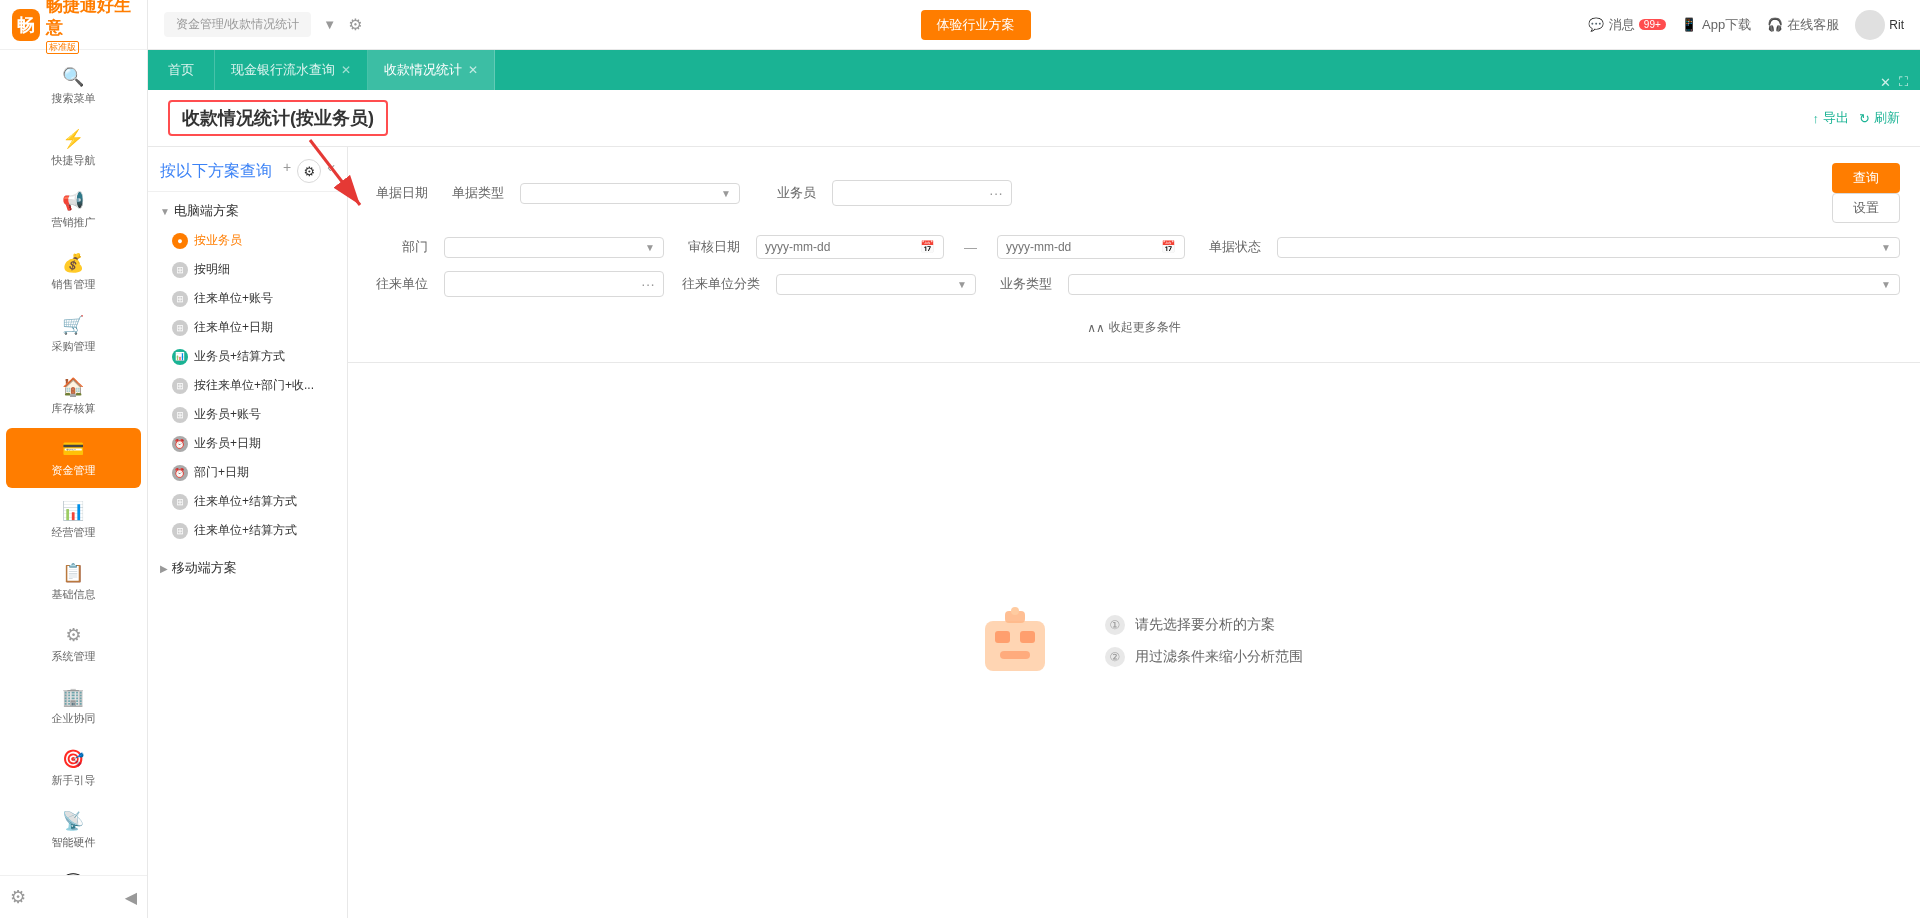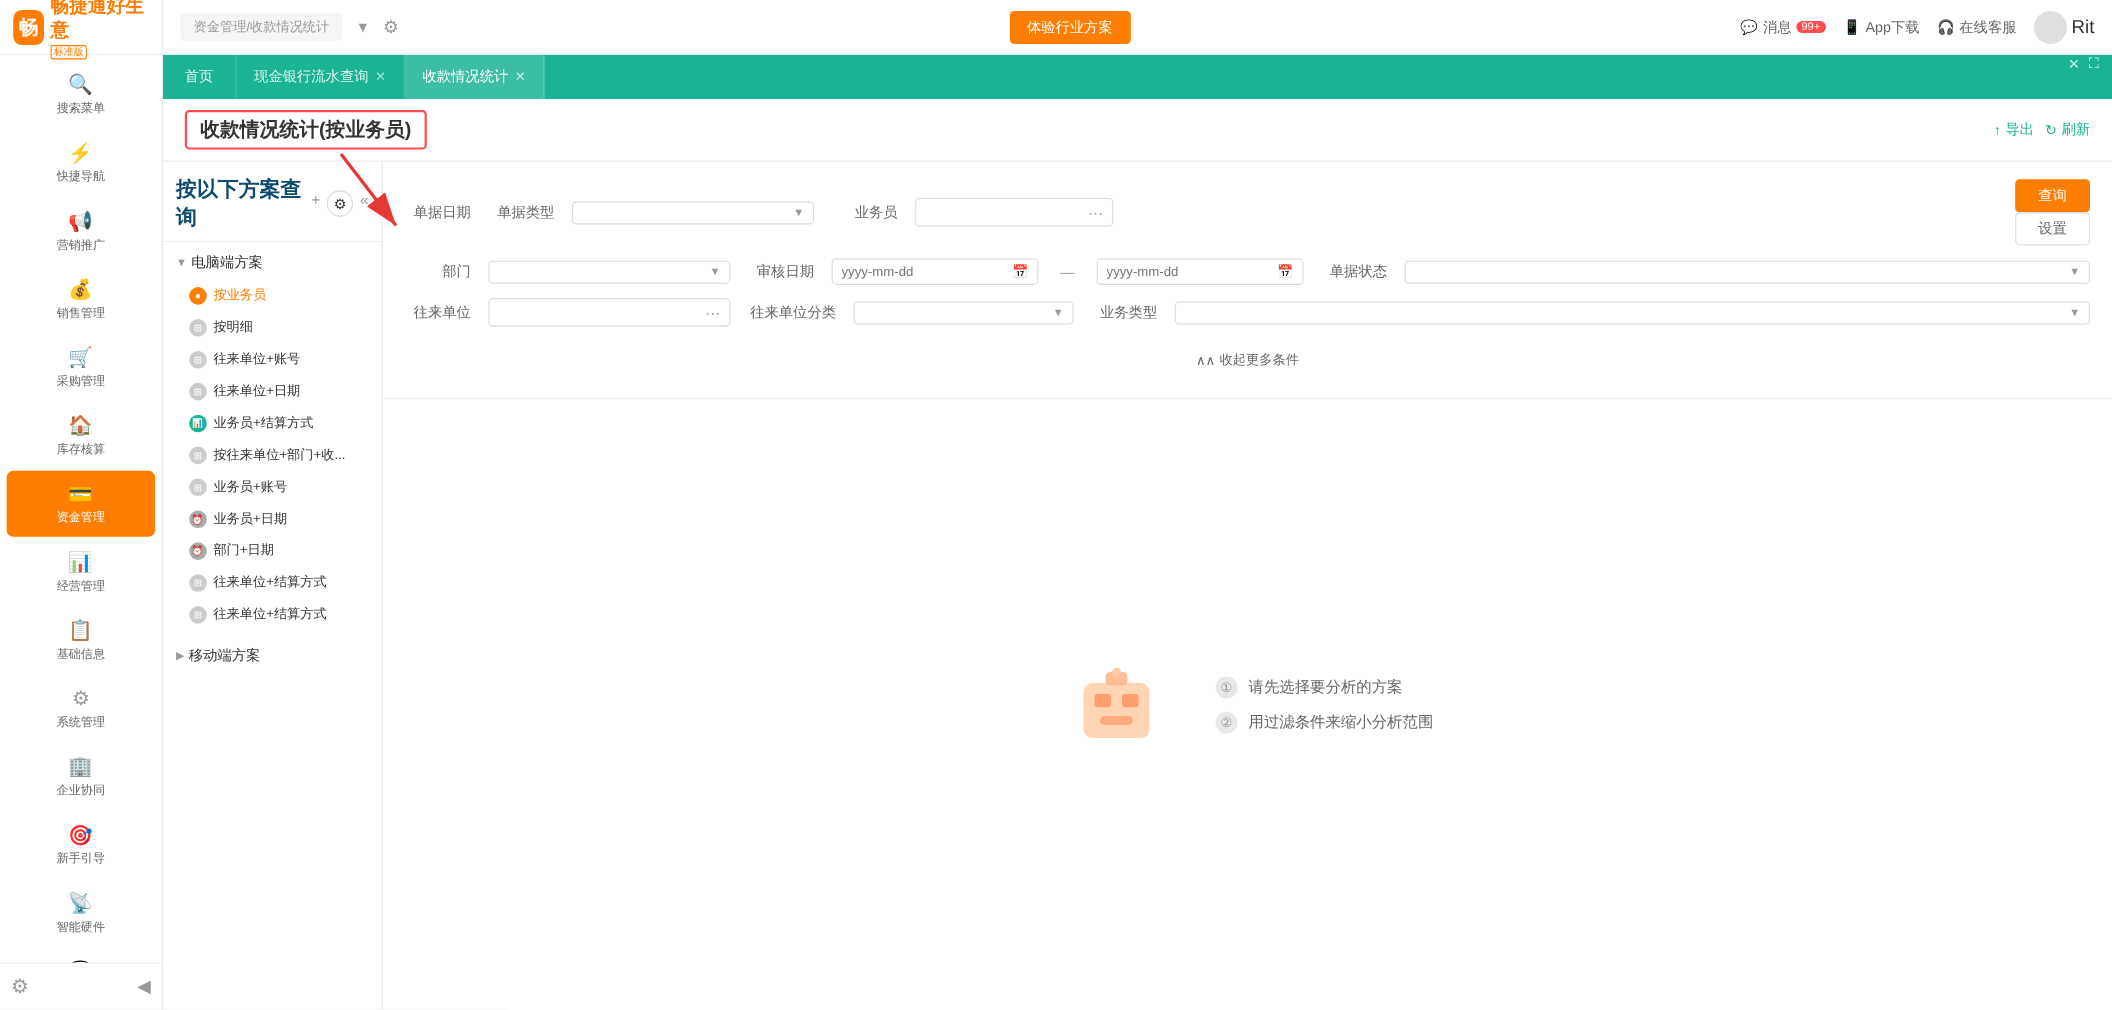--- a/index.html
+++ b/index.html
@@ -34,21 +34,21 @@
     .header-left { display: flex; align-items: center; gap: 12px; }
     .breadcrumb-text { font-size: 13px; color: #999; background: #f5f5f5; padding: 4px 12px; border-radius: 4px; }
     .header-center { display: flex; align-items: center; gap: 8px; }
     .trial-btn { background: #ff7d00; color: #fff; border: none; padding: 6px 16px; border-radius: 4px; font-size: 13px; cursor: pointer; }
     .header-right { display: flex; align-items: center; gap: 16px; }
     .header-action { display: flex; align-items: center; gap: 4px; color: #666; font-size: 13px; cursor: pointer; }
     .badge { background: #ff4d4f; color: #fff; border-radius: 10px; padding: 0 5px; font-size: 10px; }
     .user-avatar { width: 30px; height: 30px; border-radius: 50%; background: #ddd; }
     
     
-    .tab-bar { height: 40px; background: #1ab394; display: flex; align-items: flex-start; padding: 0 0; }
+    .tab-bar { height: 40px; background: #1ab394; display: flex; align-items: flex-end; padding: 0 0; }
     .tab { display: flex; align-items: center; padding: 0 16px; height: 40px; cursor: pointer; color: rgba(255,255,255,0.85); font-size: 13px; border-right: 1px solid rgba(255,255,255,0.2); }
     .tab.active { background: rgba(255,255,255,0.15); color: #fff; font-weight: 500; }
     .tab-home { padding: 0 20px; }
     .tab-close { margin-left: 6px; opacity: 0.7; font-size: 12px; }
     .tab-bar-end { margin-left: auto; display: flex; align-items: center; padding: 0 12px; gap: 8px; color: rgba(255,255,255,0.8); }
     
     
     .page-content { flex: 1; overflow: hidden; background: #f5f5f5; display: flex; flex-direction: column; justify-content: center; }
     
     
@@ -57,21 +57,21 @@
     .page-title { font-size: 18px; font-weight: 600; color: #333; }
     .page-actions { display: flex; gap: 10px; }
     .action-btn { display: flex; align-items: center; gap: 4px; color: #1ab394; font-size: 13px; cursor: pointer; background: none; border: none; }
     
     
     .content-area { display: flex; flex: 1; overflow: hidden; }
     
     
     .left-panel { width: 200px; background: #fff; border-right: 1px solid #e8e8e8; overflow-y: auto; flex-shrink: 0; }
     .panel-header { display: flex; align-items: center; padding: 12px 12px 8px; border-bottom: 1px solid #f0f0f0; }
-    .panel-title { font-size: 19px; color: #0c4a6e; flex: 1; font-weight: bold; }
+    .panel-title { font-size: 16px; color: #3b82f6; flex: 1; }
     .panel-actions { display: flex; gap: 6px; }
     .panel-action-icon { color: #999; cursor: pointer; font-size: 14px; }
     
     .scheme-group { padding: 4px 0; }
     .scheme-group-header { display: flex; align-items: center; padding: 6px 12px; cursor: pointer; }
     .scheme-group-arrow { color: #999; font-size: 10px; margin-right: 4px; }
     .scheme-group-label { font-size: 13px; color: #333; }
     
     .scheme-item { display: flex; align-items: center; padding: 6px 12px 6px 24px; cursor: pointer; border-radius: 0; }
     .scheme-item.active { color: #ff7d00; }
@@ -225,21 +225,21 @@
         <div class="header-action">
           <span>📱</span>
           <span>App下载</span>
         </div>
         <div class="header-action">
           <span>🎧</span>
           <span>在线客服</span>
         </div>
         <div class="header-action">
           <div class="user-avatar" style="background:#e0e0e0;"></div>
-          <span style="font-size:17px; color:#333;text-align:center;">Rit</span>
+          <span style="font-size:12px; color:#333;text-align:center;">Rit</span>
         </div>
       </div>
     </div>
 
     <div class="tab-bar">
       <div class="tab tab-home">
         <span>首页</span>
       </div>
       <div class="tab">
         <span>现金银行流水查询</span>

